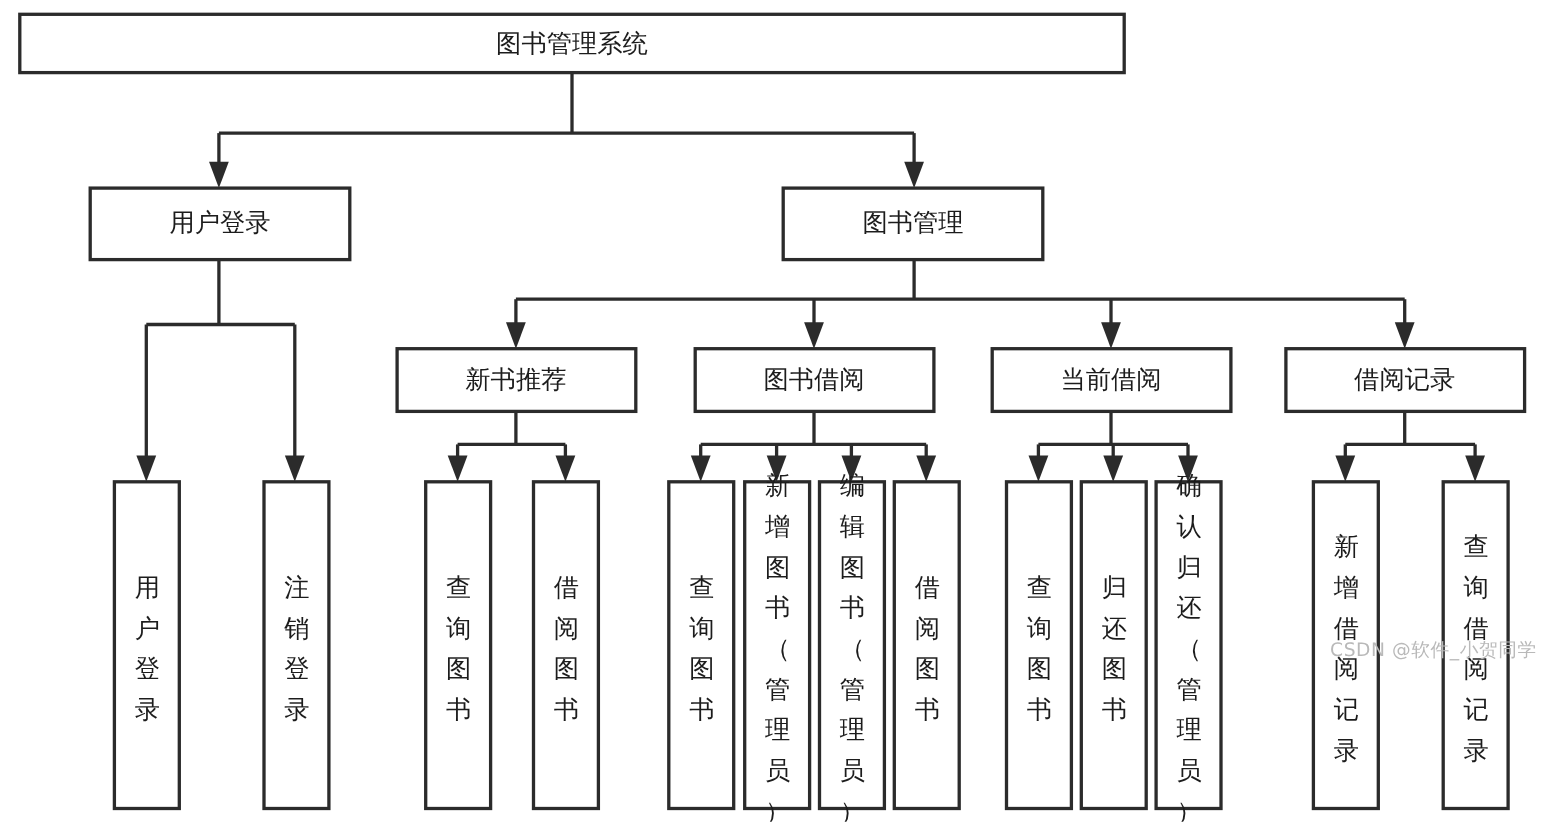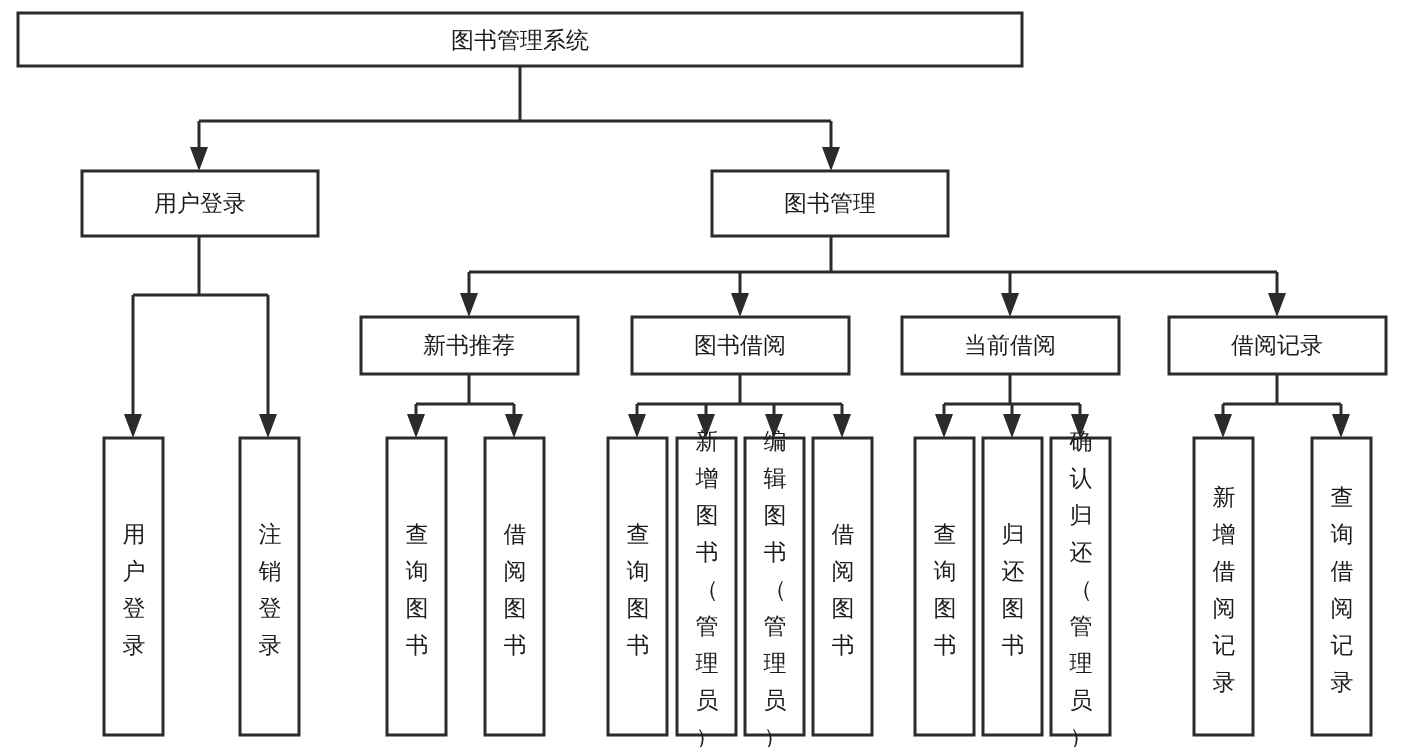--- a/index.html
+++ b/index.html
@@ -229,13 +229,14 @@
       <rect class="node-box" x="1194" y="438" width="59" height="297"></rect>
       <text class="node-label-v" x="1224" y="504.86"><tspan x="1224" y="504.86">新</tspan><tspan x="1224" y="541.86">增</tspan><tspan x="1224" y="578.86">借</tspan><tspan x="1224" y="615.86">阅</tspan><tspan x="1224" y="652.86">记</tspan><tspan x="1224" y="689.86">录</tspan></text>
     </g>
     <g>
       <rect class="node-box" x="1312" y="438" width="59" height="297"></rect>
       <text class="node-label-v" x="1342" y="504.86"><tspan x="1342" y="504.86">查</tspan><tspan x="1342" y="541.86">询</tspan><tspan x="1342" y="578.86">借</tspan><tspan x="1342" y="615.86">阅</tspan><tspan x="1342" y="652.86">记</tspan><tspan x="1342" y="689.86">录</tspan></text>
     </g>
 
   </svg>
 
+  <div class="watermark">CSDN @软件_小贺同学</div>
 </div>
 
 </body></html>

